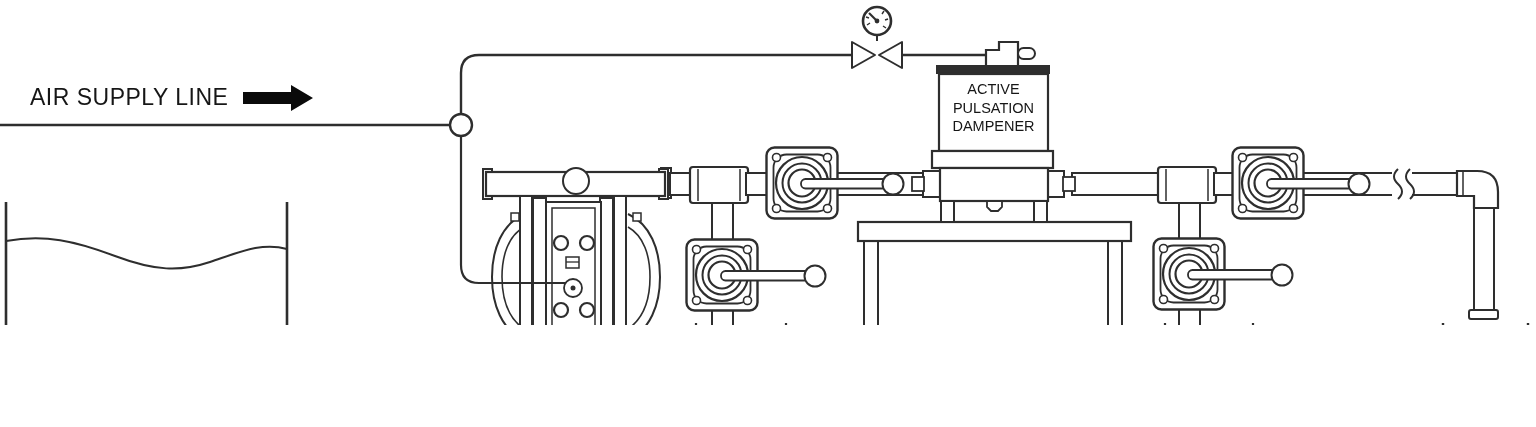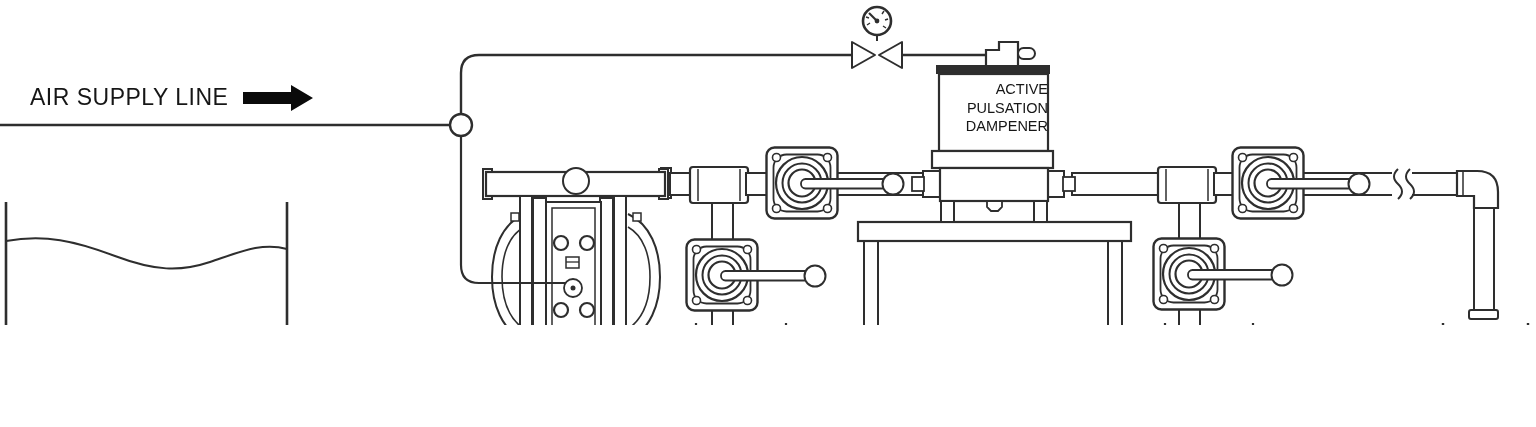--- a/index.html
+++ b/index.html
@@ -1,21 +1,21 @@
 <!DOCTYPE html>
 <html><head>
 <meta charset="utf-8">
 <style>
   html,body{margin:0;padding:0;background:#ffffff;}
   .stage{position:relative;width:1536px;height:325px;background:#ffffff;overflow:hidden;
          font-family:"Liberation Sans",sans-serif;}
   .stage svg{position:absolute;left:0;top:0;}
   .air-label{position:absolute;left:30px;top:84px;font-size:23px;font-weight:500;
              letter-spacing:.5px;color:#161616;white-space:nowrap;}
-  .damp-label{position:absolute;left:939px;top:80px;width:109px;text-align:right;
+  .damp-label{position:absolute;left:939px;top:80px;width:109px;text-align:center;
               font-size:14.5px;line-height:18.5px;color:#161616;}
   .ln{stroke:#2e2e2e;fill:none;}
   .wf{stroke:#2e2e2e;fill:#ffffff;}
 </style>
 </head>
 <body>
 
 <div class="stage">
 <svg width="1536" height="427" viewBox="0 0 1536 427">
   <defs>

